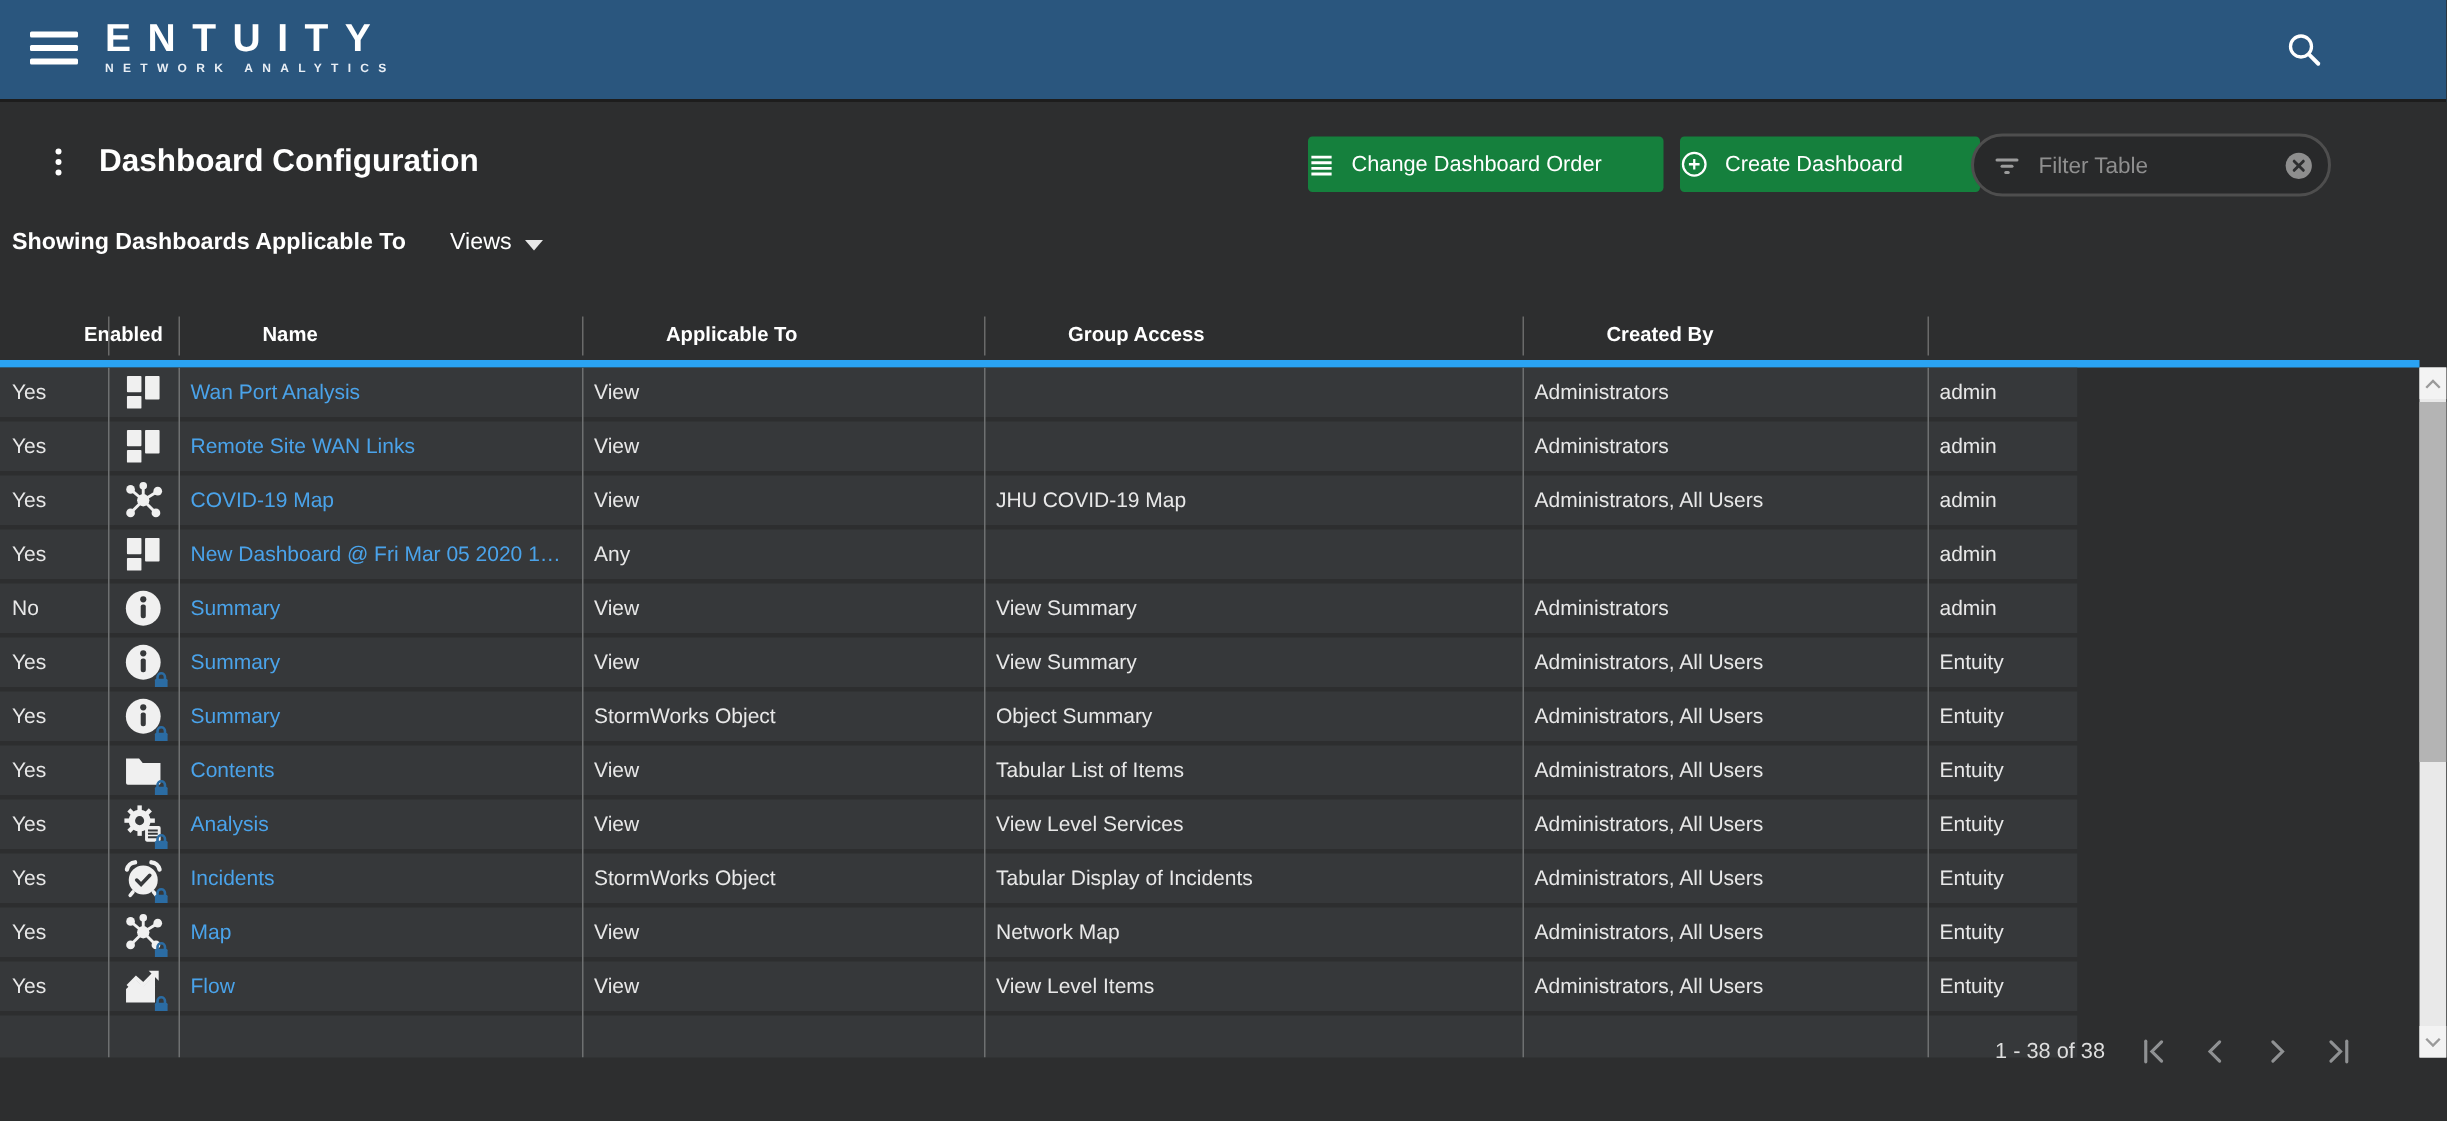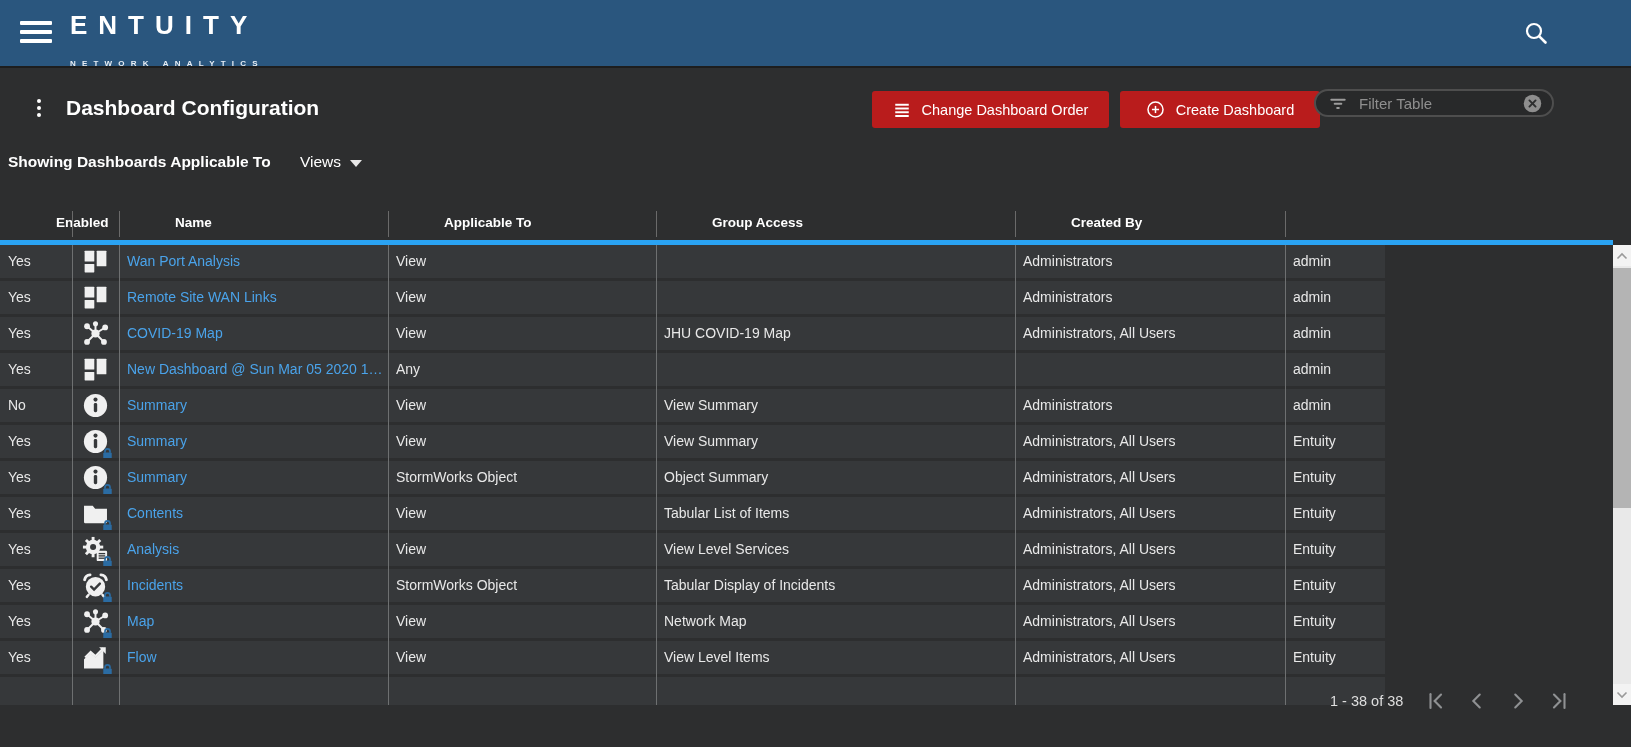--- a/index.html
+++ b/index.html
@@ -7,31 +7,31 @@
     width:1631px;height:747px;position:relative;overflow:hidden;
     background:#2d2e2f;font-family:"Liberation Sans",sans-serif;
     -webkit-font-smoothing:antialiased;
   }
   
   .navbar{position:absolute;left:0;top:0;width:1631px;height:68px;background:#2a567e;border-bottom:2px solid #1d1d1d;box-sizing:border-box;}
   .hamburger{position:absolute;left:20px;top:21px;width:32px;height:26px;cursor:pointer;}
   .hamburger span{display:block;width:32px;height:4px;background:#fff;border-radius:1px;margin-bottom:5px;}
   .logo{position:absolute;left:70px;top:11px;color:#fff;}
   .logo-title{font-size:26px;font-weight:bold;letter-spacing:11px;line-height:28px;}
-  .logo-sub{font-size:8px;font-weight:bold;letter-spacing:6.2px;margin-top:20px;color:#e8eef5;}
+  .logo-sub{font-size:8px;font-weight:bold;letter-spacing:6.2px;margin-top:2px;color:#e8eef5;}
   .nav-search{position:absolute;left:1523px;top:20px;width:26px;height:26px;cursor:pointer;}
   
   .kebab{position:absolute;left:33px;top:99px;width:12px;height:26px;cursor:pointer;}
   .kebab i{display:block;width:4px;height:4px;border-radius:50%;background:#fff;margin:0 auto 3px auto;}
   .page-title{position:absolute;left:66px;top:96px;font-size:21px;font-weight:bold;color:#fff;}
-  .btn{position:absolute;top:91px;height:37px;background:#b91c1c;border-radius:3px;color:#fff;
-       display:flex;align-items:center;justify-content:center;gap:11px;font-size:14.5px;cursor:pointer;box-sizing:border-box;}
+  .btn{position:absolute;top:91px;height:37px;background:#15803d;border-radius:3px;color:#fff;
+       display:flex;align-items:center;gap:11px;font-size:14.5px;cursor:pointer;box-sizing:border-box;}
   .btn-order{left:872px;width:237px;}
   .btn-create{left:1120px;width:200px;}
-  .filter-pill{position:absolute;left:1314px;top:89px;width:240px;height:28px;box-sizing:border-box;
+  .filter-pill{position:absolute;left:1314px;top:89px;width:240px;height:42px;box-sizing:border-box;
        background:#28292a;border:2px solid #4e4e4e;border-radius:21px;display:flex;align-items:center;padding:0 9px 0 12px;}
   .filter-pill input{flex:1;background:transparent;border:none;outline:none;color:#d5d5d5;font-size:15px;margin-left:9px;min-width:0;font-family:"Liberation Sans",sans-serif;}
   .filter-pill input::placeholder{color:#8f8f8f;}
   .clear-btn{width:21px;height:21px;flex:0 0 auto;cursor:pointer;}
   
   .showing-label{position:absolute;left:8px;top:153px;font-size:15.5px;font-weight:bold;color:#fff;}
   .views-dd{position:absolute;left:300px;top:153px;font-size:15.5px;color:#fff;display:flex;align-items:center;gap:9px;cursor:pointer;}
   .dd-arrow{width:0;height:0;border-left:6px solid transparent;border-right:6px solid transparent;border-top:7px solid #e8e8e8;margin-top:2px;}
   
   .thead{position:absolute;left:0;top:205px;width:1613px;height:35px;display:grid;
@@ -215,21 +215,21 @@
       <div class="tcell">Yes</div>
       <div class="tcell icon-cell">
         <span class="icon-wrap">
           <svg viewBox="0 0 24 24" fill="#f0f0f0">
             <rect x="3" y="3" width="8" height="9" rx="0.5"></rect>
             <rect x="13" y="3" width="8" height="13" rx="0.5"></rect>
             <rect x="3" y="14" width="8" height="7" rx="0.5"></rect>
           </svg>
         </span>
       </div>
-      <div class="tcell name-cell">New Dashboard @ Sun Mar 05 2020 1…</div>
+      <div class="tcell name-cell">New Dashboard @ Fri Mar 05 2020 1…</div>
       <div class="tcell">Any</div>
       <div class="tcell"></div>
       <div class="tcell"></div>
       <div class="tcell">admin</div>
     </div>
     <div class="trow">
       <div class="tcell">No</div>
       <div class="tcell icon-cell">
         <span class="icon-wrap">
           <svg viewBox="0 0 24 24">

